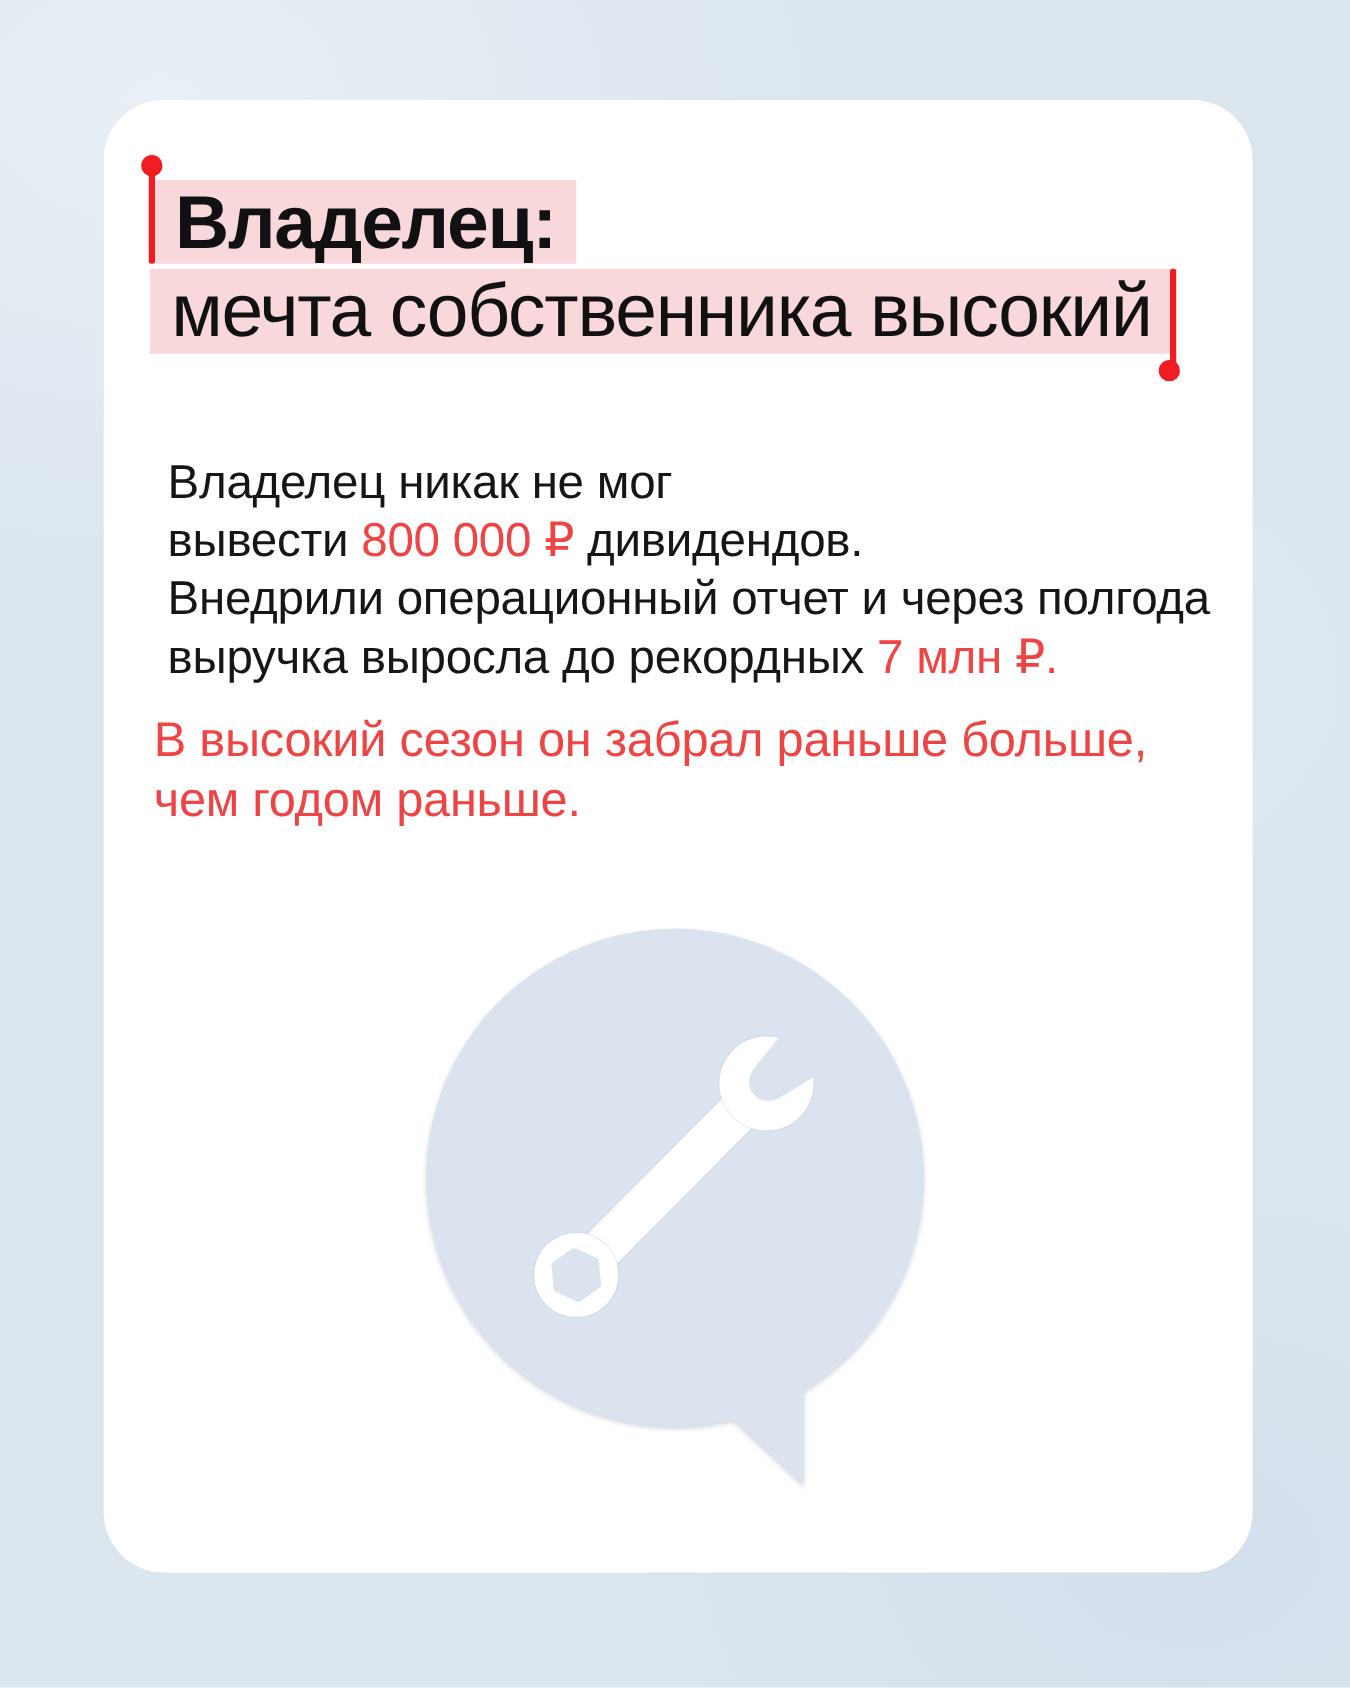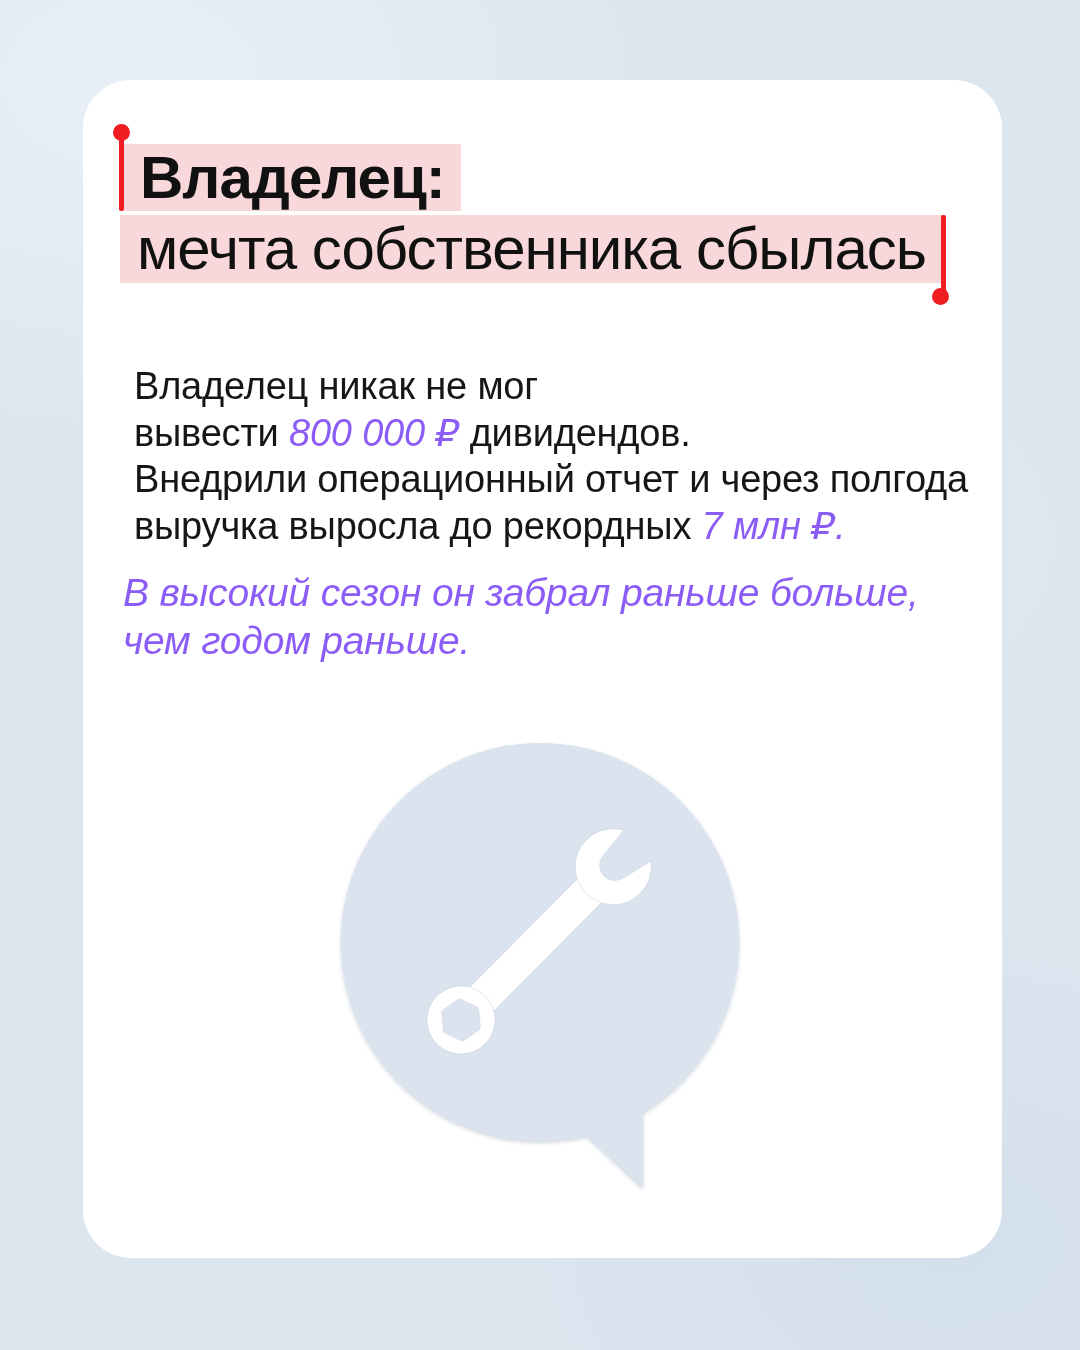--- a/index.html
+++ b/index.html
@@ -30,21 +30,21 @@
   .pin-line-tl{left:-5px;top:-11px;height:78px;}
   .pin-dot-tl{left:-11px;top:-20px;}
   .pin-line-br{right:-3px;top:0;height:79px;}
   .pin-dot-br{right:-6px;top:73px;}
   
   .body-text{
     position:absolute;left:40px;top:272px;width:860px;margin:11px;
     color:#161616;font-size:38px;line-height:46.5px;letter-spacing:-0.2px;
     white-space:pre-line;
   }
-  .red-it{color:#8b5cf6;font-style:italic;}
+  .red-it{color:#ef4444;}
   .callout{
     position:absolute;left:40px;top:489px;width:860px;margin:0;
     font-size:39px;line-height:47.5px;letter-spacing:-0.2px;
     white-space:pre-line;
   }
   
   .bubble-svg{
     position:absolute;left:258px;top:661px;
     filter:drop-shadow(0 2px 2px rgba(148,163,184,0.45));
   }
@@ -54,21 +54,21 @@
 
 <div class="card">
 
   <div>
     <div class="hl hl1">
       <span class="pin-dot pin-dot-tl"></span>
       <span class="pin-line pin-line-tl"></span>
       <span>Владелец:</span>
     </div>
     <div class="hl hl2">
-      <span>мечта собственника сбылась</span>
+      <span>мечта собственника высокий</span>
       <span class="pin-line pin-line-br"></span>
       <span class="pin-dot pin-dot-br"></span>
     </div>
   </div>
 
   <p class="body-text"><span>Владелец никак не мог
 вывести </span><span class="red-it">800 000 ₽</span><span> дивидендов.
 Внедрили операционный отчет и через полгода
 выручка выросла до рекордных </span><span class="red-it">7 млн ₽.</span></p>
 

